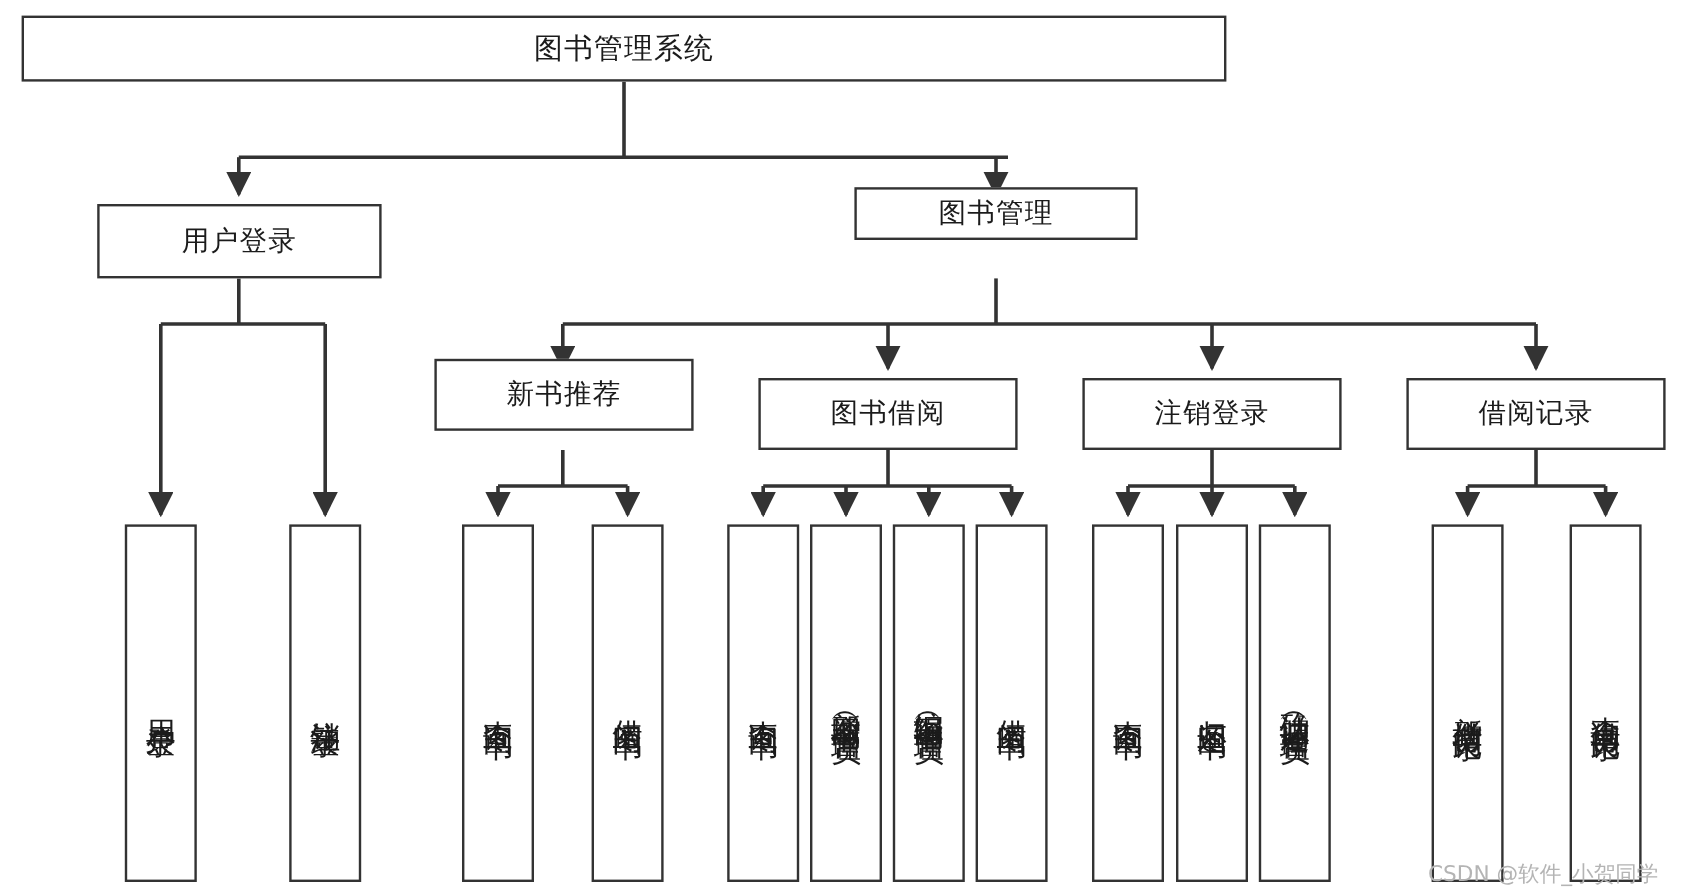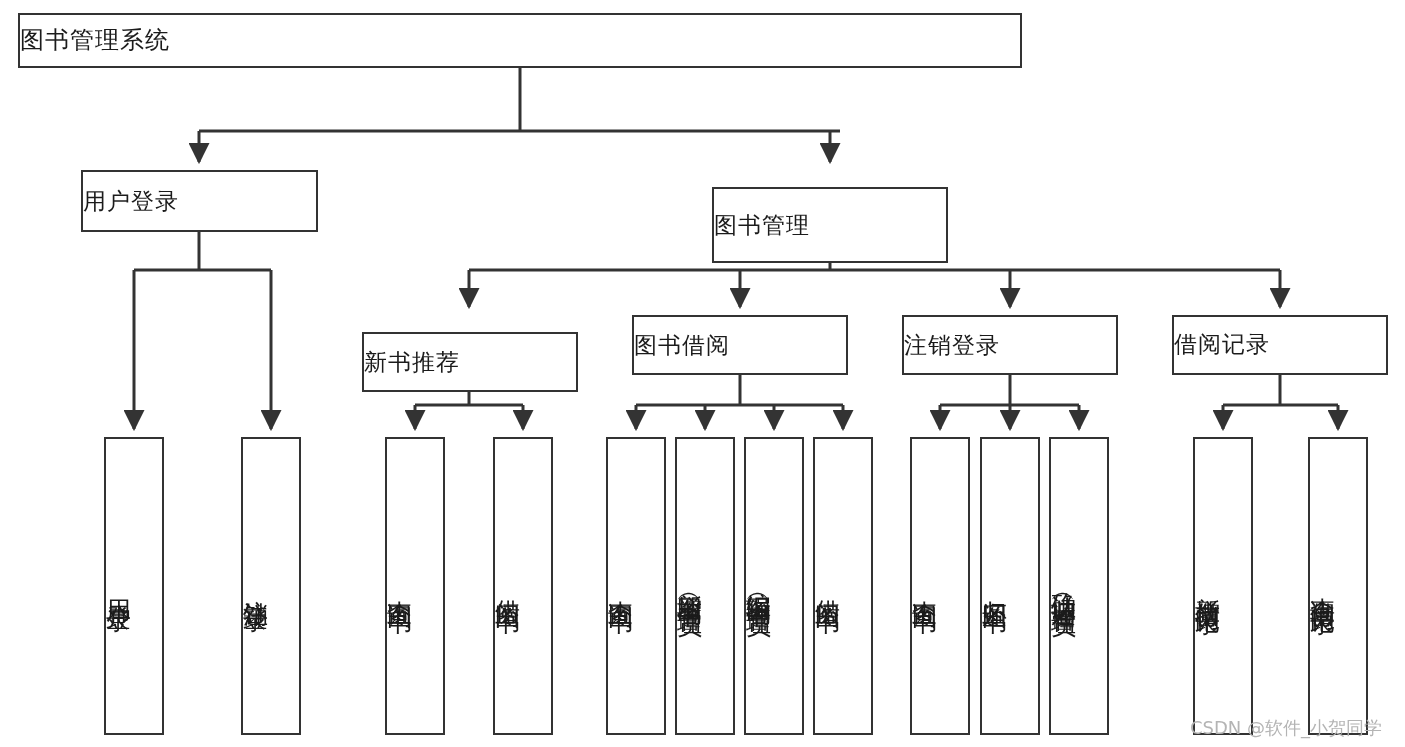--- a/index.html
+++ b/index.html
@@ -22,21 +22,21 @@
     height: 747px;
     pointer-events: none;
   }
   .node {
     position: absolute;
     box-sizing: border-box;
     border: 2.5px solid #333333;
     background: #ffffff;
     display: flex;
     align-items: center;
-    justify-content: flex-start;
+    justify-content: center;
     color: #1b1b1b;
   }
   .node .label {
     font-size: 23px;
     line-height: 1.15;
     letter-spacing: 1px;
     white-space: nowrap;
   }
   .node.leaf .label {
     writing-mode: vertical-rl;
@@ -112,25 +112,25 @@
     </g>
   </svg>
 
   <div class="node root" style="left:18px; top:13px; width:1004px; height:55px;">
     <span class="label">图书管理系统</span>
   </div>
 
   <div class="node" style="left:81px; top:170px; width:237px; height:62px;">
     <span class="label">用户登录</span>
   </div>
-  <div class="node" style="left:712px; top:187px; width:236px; height:76px;">
+  <div class="node" style="left:712px; top:156px; width:236px; height:44px;">
     <span class="label">图书管理</span>
   </div>
 
-  <div class="node" style="left:362px; top:332px; width:216px; height:60px;">
+  <div class="node" style="left:362px; top:299px; width:216px; height:60px;">
     <span class="label">新书推荐</span>
   </div>
   <div class="node" style="left:632px; top:315px; width:216px; height:60px;">
     <span class="label">图书借阅</span>
   </div>
   <div class="node" style="left:902px; top:315px; width:216px; height:60px;">
     <span class="label">注销登录</span>
   </div>
   <div class="node" style="left:1172px; top:315px; width:216px; height:60px;font-family:Liberation Serif, serif;">
     <span class="label">借阅记录</span>

